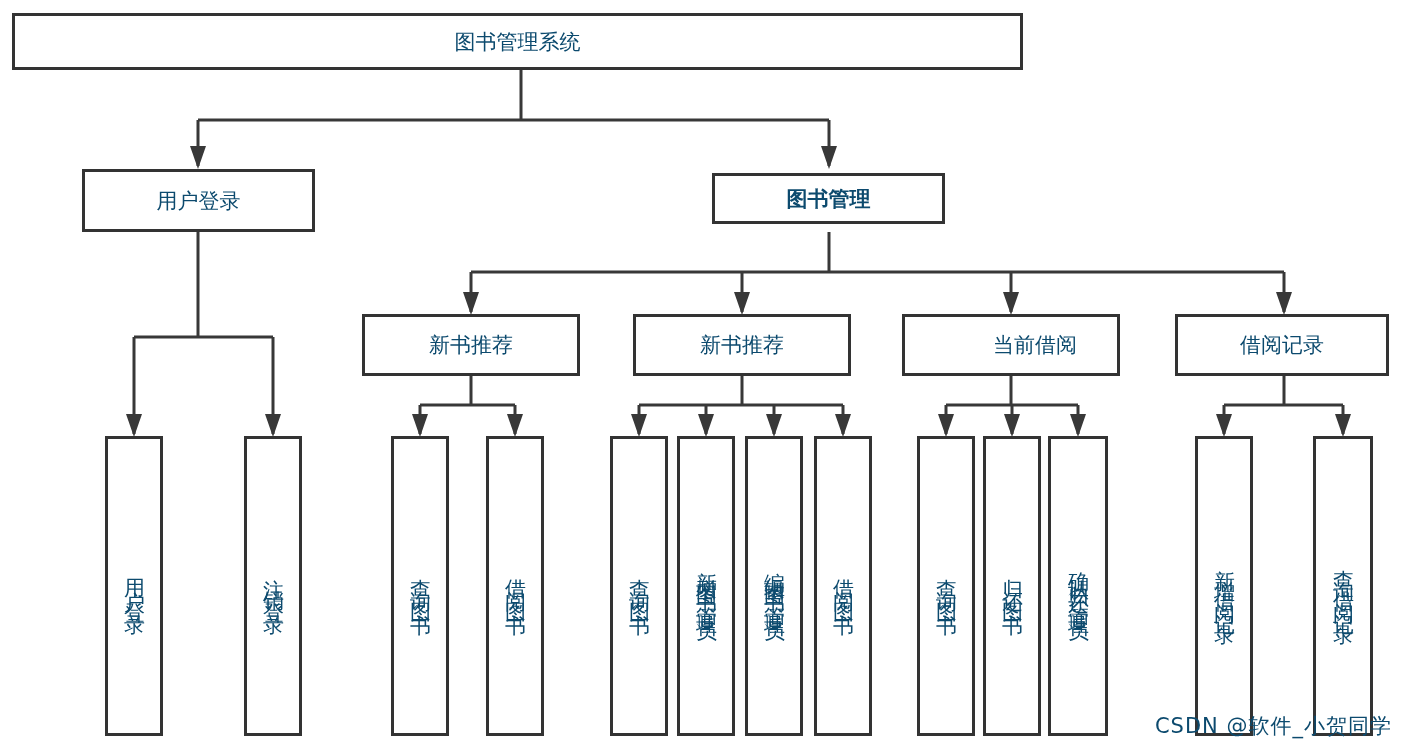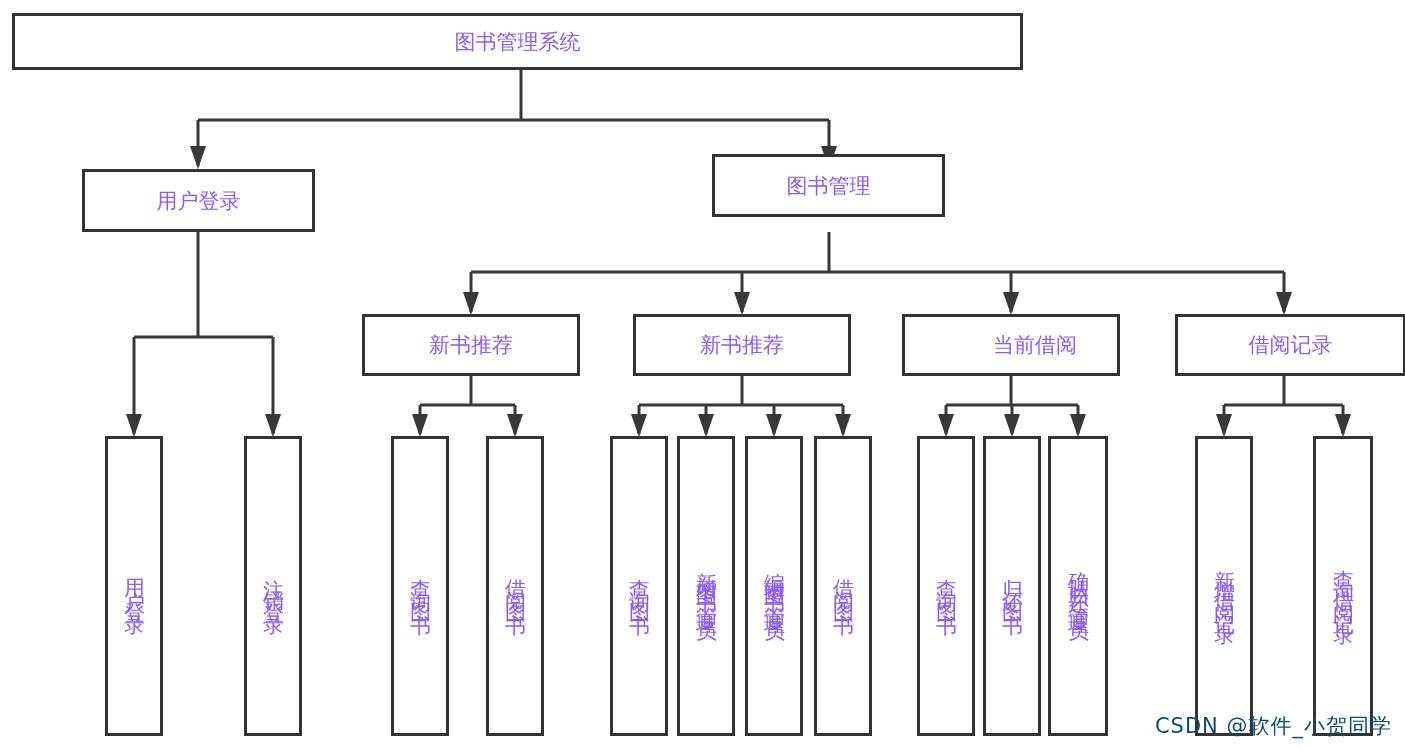--- a/index.html
+++ b/index.html
@@ -5,21 +5,21 @@
   html,body { margin:0; padding:0; background:#ffffff; }
   .canvas {
     position:relative; width:1405px; height:747px; background:#ffffff;
     font-family:"DejaVu Sans", sans-serif; overflow:hidden;
   }
   svg.connectors { position:absolute; left:0; top:0; width:1405px; height:747px; }
   .node {
     position:absolute; box-sizing:border-box;
     border:3px solid #333333; background:#ffffff;
     display:flex; align-items:center; justify-content:center;
-    font-size:21px; color:#8b5cf6; white-space:nowrap;
+    font-size:21px; color:#0c4a6e; white-space:nowrap;
   }
   .leaf {
     writing-mode:vertical-rl; text-orientation:upright;
     letter-spacing:12px; white-space:normal; line-height:1;
   }
   .leaf.mid  { letter-spacing:11px; }
   .leaf.long { letter-spacing:7px; }
   .watermark {
     position:absolute; right:13px; bottom:7px; z-index:5;
     font-size:21px; color:#0c4a6e; letter-spacing:1px;
@@ -87,26 +87,26 @@
       <polygon points="1070,414 1086,414 1078,437"></polygon>
 
       <polygon points="1216,414 1232,414 1224,437"></polygon>
       <polygon points="1335,414 1351,414 1343,437"></polygon>
     </g>
   </svg>
 
   <div class="node" style="left:12px; top:13px; width:1011px; height:57px;">图书管理系统</div>
 
   <div class="node" style="left:82px; top:169px; width:233px; height:63px;">用户登录</div>
-  <div class="node" style="left:712px; top:154px; width:233px; height:63px;">图书管理</div>
+  <div class="node" style="left:712px; top:173px; width:233px; height:51px;font-weight:bold;">图书管理</div>
 
   <div class="node" style="left:362px; top:314px; width:218px; height:62px;">新书推荐</div>
   <div class="node" style="left:633px; top:314px; width:218px; height:62px;">新书推荐</div>
   <div class="node" style="left:902px; top:314px; width:218px; height:62px;padding-left:48px;">当前借阅</div>
-  <div class="node" style="left:1175px; top:314px; width:231px; height:62px;">借阅记录</div>
+  <div class="node" style="left:1175px; top:314px; width:214px; height:62px;">借阅记录</div>
 
   <div class="node leaf" style="left:105px; top:436px; width:58px; height:300px;">用户登录</div>
   <div class="node leaf" style="left:244px; top:436px; width:58px; height:300px;">注销登录</div>
 
   <div class="node leaf" style="left:391px; top:436px; width:58px; height:300px;">查询图书</div>
   <div class="node leaf" style="left:486px; top:436px; width:58px; height:300px;">借阅图书</div>
 
   <div class="node leaf" style="left:610px; top:436px; width:58px; height:300px;">查询图书</div>
   <div class="node leaf long" style="left:677px; top:436px; width:58px; height:300px;">新增图书（管理员）</div>
   <div class="node leaf long" style="left:745px; top:436px; width:58px; height:300px;">编辑图书（管理员）</div>

